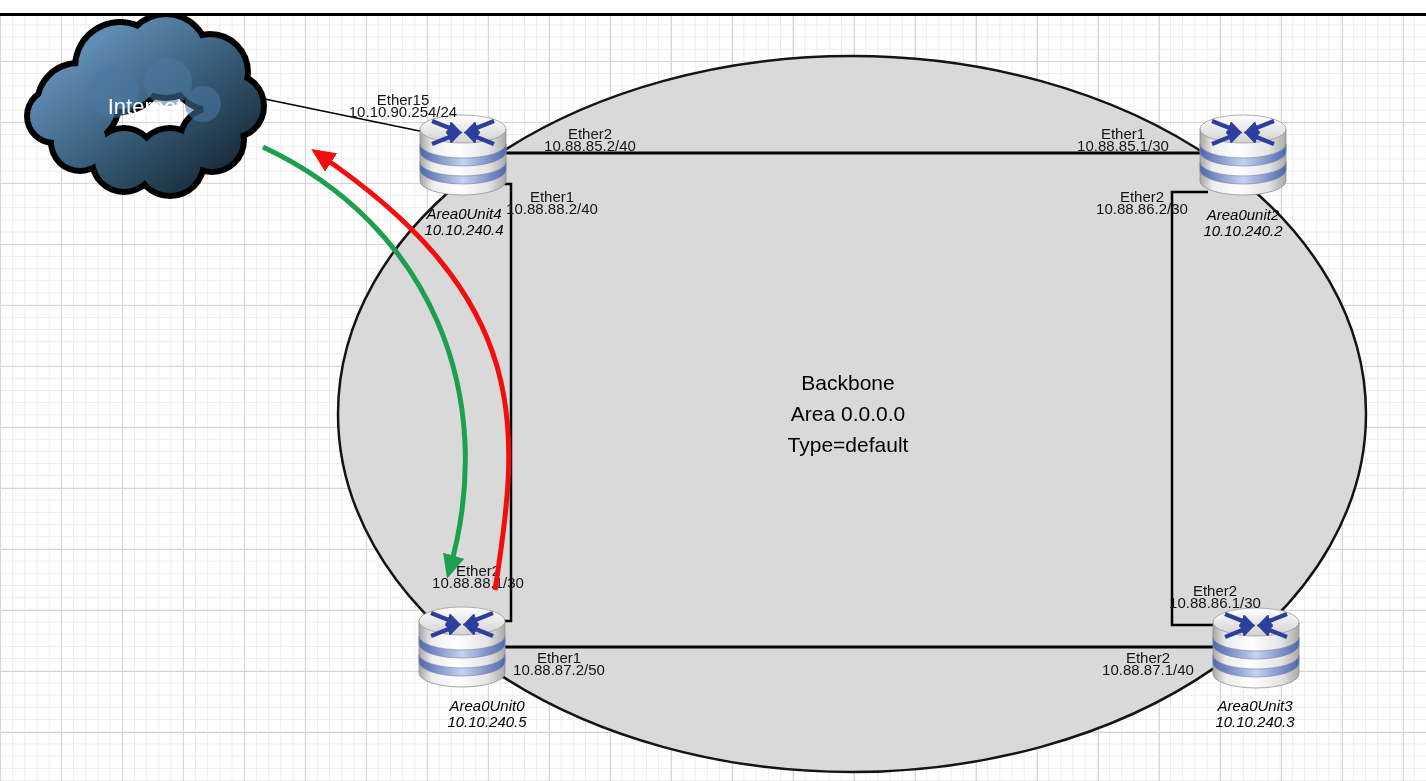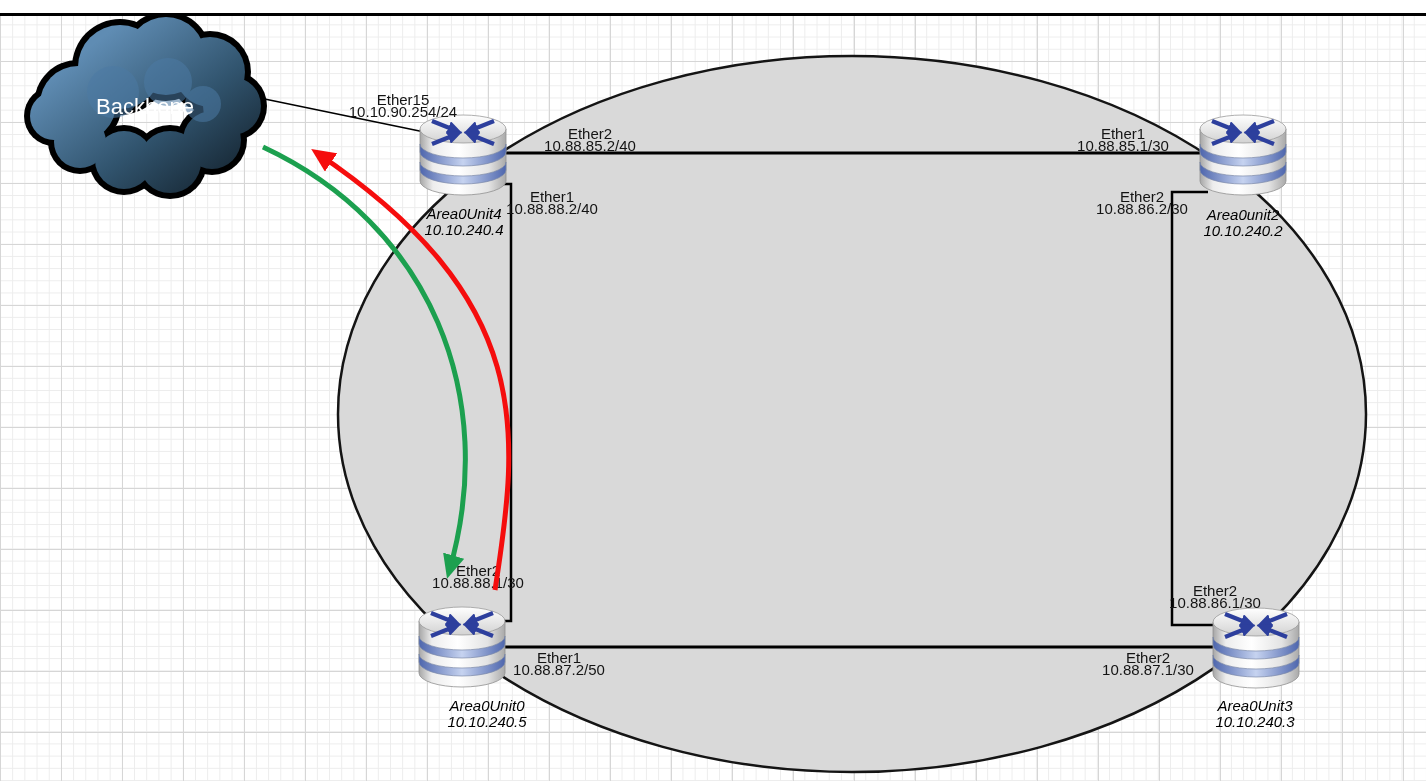--- a/index.html
+++ b/index.html
@@ -155,22 +155,27 @@
         <path d="M14,7 L39,17" marker-end="url(#mblue)"></path>
         <path d="M14,30 L39,20" marker-end="url(#mblue)"></path>
         <path d="M76,7 L51,17" marker-end="url(#mblue)"></path>
         <path d="M76,30 L51,20" marker-end="url(#mblue)"></path>
       </g>
     </g>
   </svg>
 
   <div class="topbar"></div>
 
-  <div class="internet-label" style="left:145px; top:94px;">Backbone</div>
-
+  <div class="internet-label" style="left:145px; top:94px;">Internet</div>
+
+  <div class="backbone-label" style="left:848px; top:367px;">
+    <div>Backbone</div>
+    <div>Area 0.0.0.0</div>
+    <div>Type=default</div>
+  </div>
 
   <div class="rlabel" style="left:464px; top:206px;">
     <div>Area0Unit4</div>
     <div>10.10.240.4</div>
   </div>
   <div class="rlabel" style="left:1243px; top:207px;">
     <div>Area0unit2</div>
     <div>10.10.240.2</div>
   </div>
   <div class="rlabel" style="left:487px; top:698px;">
@@ -209,21 +214,21 @@
   <div class="iflabel" style="left:1215px; top:585px;">
     <div>Ether2</div>
     <div>10.88.86.1/30</div>
   </div>
   <div class="iflabel" style="left:559px; top:652px;">
     <div>Ether1</div>
     <div>10.88.87.2/50</div>
   </div>
   <div class="iflabel" style="left:1148px; top:652px;">
     <div>Ether2</div>
-    <div>10.88.87.1/30</div>
+    <div>10.88.87.1/40</div>
   </div>
 
   <svg class="layer" width="1426" height="781" viewBox="0 0 1426 781">
     <defs>
       <marker id="redhead" orient="auto" markerUnits="strokeWidth" markerWidth="4.8" markerHeight="4.4" refX="3.4" refY="2.2">
         <path d="M0,0 L4.8,2.2 L0,4.4 z" fill="#f50d0d"></path>
       </marker>
       <marker id="greenhead" orient="auto" markerUnits="strokeWidth" markerWidth="4.8" markerHeight="4.4" refX="3.4" refY="2.2">
         <path d="M0,0 L4.8,2.2 L0,4.4 z" fill="#1ca04f"></path>
       </marker>

